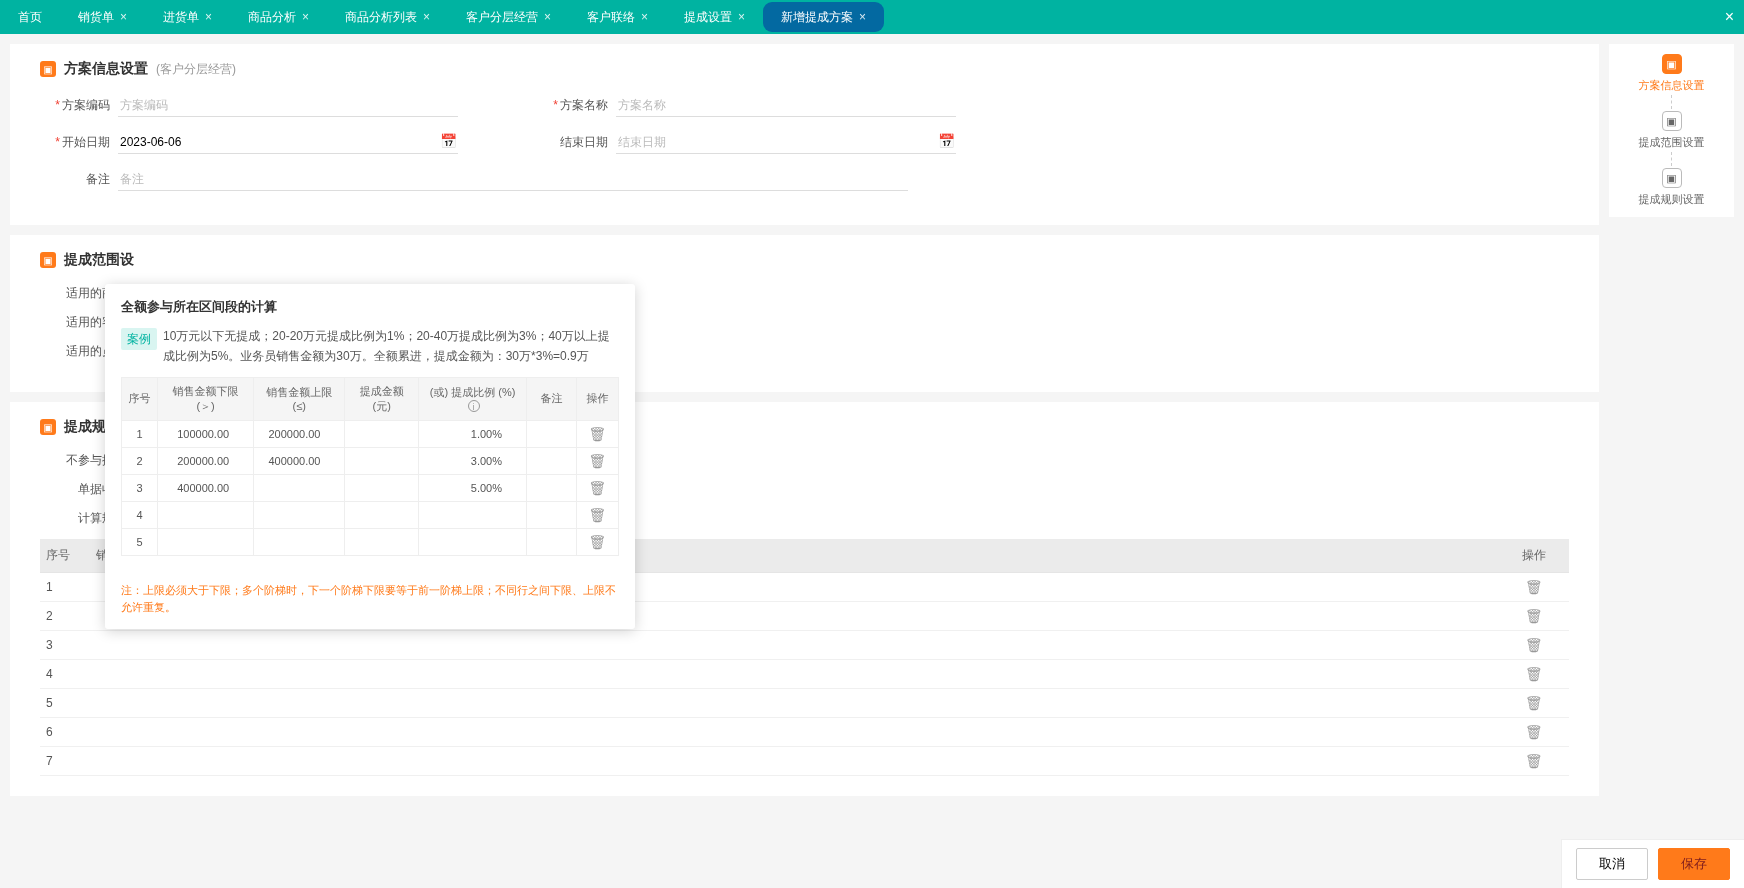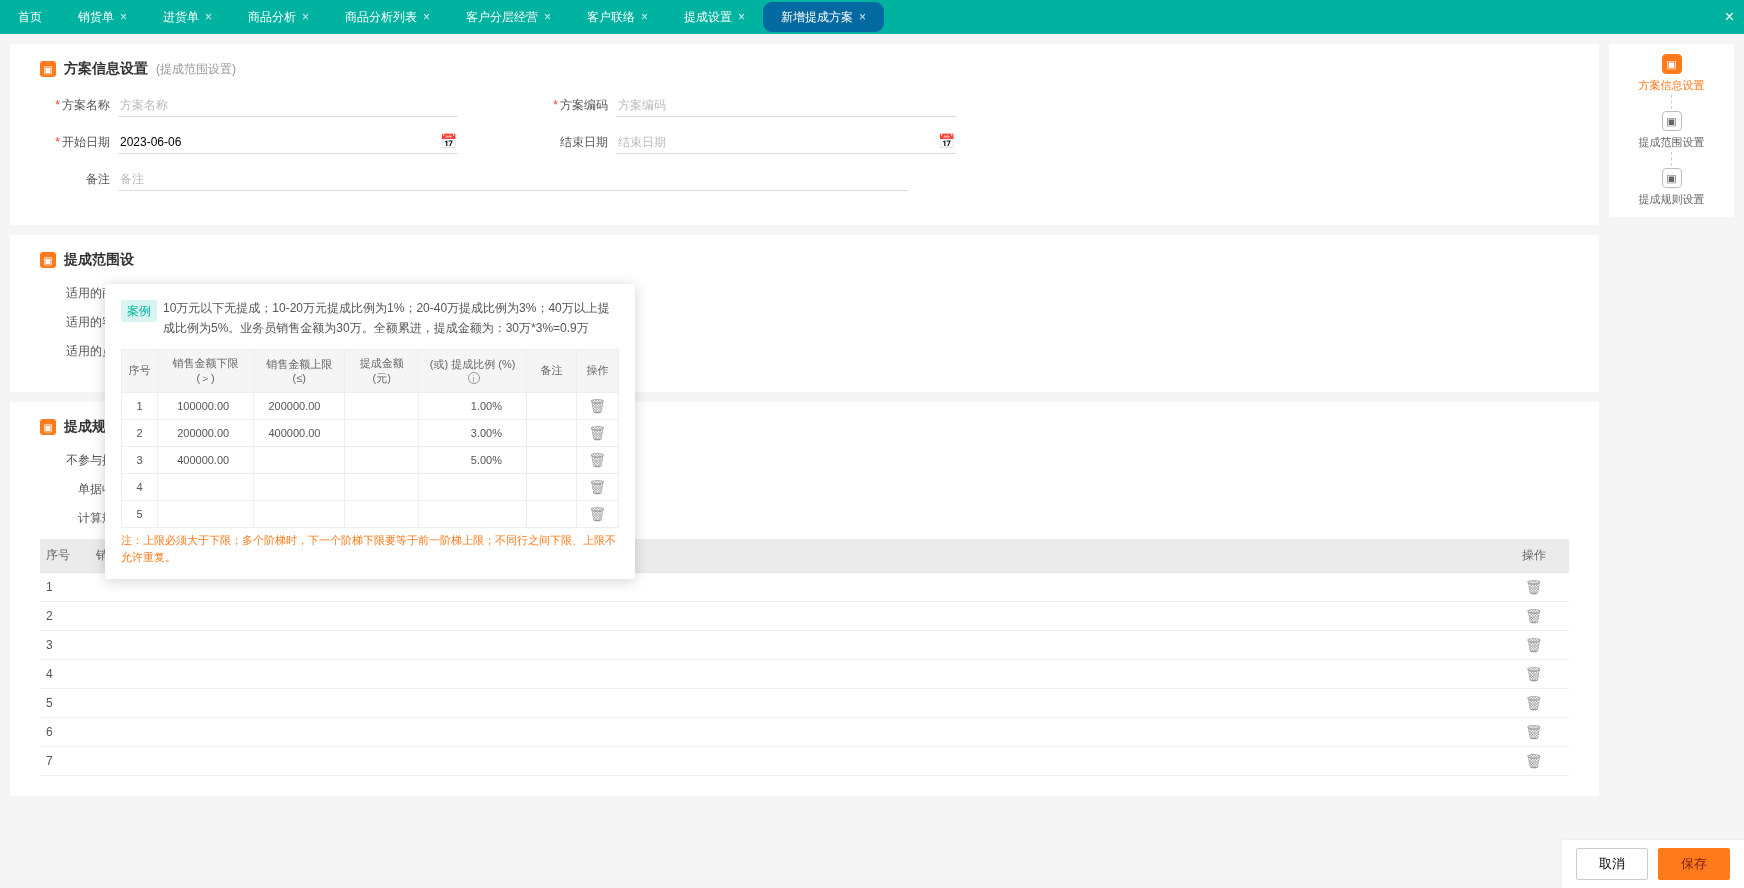--- a/index.html
+++ b/index.html
@@ -56,21 +56,21 @@
 .btn.primary { background:#ff7a1a; border-color:#ff7a1a; color:#7f1d1d; }
 
 .popover { position:absolute; top:250px; left:105px; width:530px; background:#fff; box-shadow:0 2px 14px rgba(0,0,0,0.18); border-radius:3px; padding:14px 16px 12px 16px; z-index:50; }
 .popover .pop-title { font-weight:600; font-size:13px; margin-bottom:10px; }
 .popover .example-line { display:flex; gap:6px; align-items:flex-start; margin-bottom:10px; font-size:12px; color:#555; line-height:1.7; }
 .popover .tag { background:#d9f5f1; color:#00b3a1; padding:1px 6px; border-radius:2px; flex-shrink:0; margin-top:2px; }
 .pop-table { width:100%; border-collapse:collapse; font-size:11px; }
 .pop-table th { background:#f5f5f5; color:#666; font-weight:normal; padding:6px 4px; border:1px solid #eee; text-align:center; }
 .pop-table td { border:1px solid #eee; padding:5px 4px; text-align:center; color:#555; }
 .pop-table td.r { text-align:right; padding-right:24px; }
-.pop-note { color:#ff7a1a; font-size:11px; margin-top:4px; line-height:1.6; }
+.pop-note { color:#ff7a1a; font-size:11px; margin-top:26px; line-height:1.6; }
 .info-icon { display:inline-block; width:12px; height:12px; border:1px solid #999; border-radius:50%; font-size:9px; line-height:12px; text-align:center; color:#999; margin-left:2px; }
 </style>
 </head>
 <body>
 
 <div class="tabbar">
   <div class="tab">
       <span>首页</span>
     </div>
   <div class="tab">
@@ -108,30 +108,30 @@
   <span class="global-close">×</span>
 </div>
 
 <div class="page">
   <div class="main">
 
     <div class="card">
       <div class="card-header">
         <span class="sq">▣</span>
         <span class="title">方案信息设置</span>
-        <span class="subtitle">(提成范围设置)</span>
+        <span class="subtitle">(客户分层经营)</span>
       </div>
       <div class="form-row">
+        <div class="form-field">
+          <span class="label"><span class="req">*</span><span>方案编码</span></span>
+          <input placeholder="方案编码" style="">
+        </div>
         <div class="form-field">
           <span class="label"><span class="req">*</span><span>方案名称</span></span>
           <input placeholder="方案名称" style="">
-        </div>
-        <div class="form-field">
-          <span class="label"><span class="req">*</span><span>方案编码</span></span>
-          <input placeholder="方案编码" style="">
         </div>
       </div>
       <div class="form-row">
         <div class="form-field">
           <span class="label"><span class="req">*</span><span>开始日期</span></span>
           <div class="date-wrap">
             <input value="2023-06-06" style="">
             <span class="cal">📅</span>
           </div>
         </div>
@@ -289,23 +289,24 @@
       <span>提成范围设置</span>
     </div>
     <div class="rail-line"></div>
     <div class="rail-item">
       <span class="rail-icon">▣</span>
       <span>提成规则设置</span>
     </div>
   </div>
 
   <div class="popover">
+    <div class="pop-title">全额参与所在区间段的计算</div>
     <div class="example-line">
       <span class="tag">案例</span>
-      <span>10万元以下无提成；10-20万元提成比例为1%；20-40万提成比例为3%；40万以上提成比例为5%。业务员销售金额为30万。全额累进，提成金额为：30万*3%=0.9万</span>
+      <span>10万元以下无提成；20-20万元提成比例为1%；20-40万提成比例为3%；40万以上提成比例为5%。业务员销售金额为30万。全额累进，提成金额为：30万*3%=0.9万</span>
     </div>
     <table class="pop-table">
       <thead>
           <tr>
         <th style="width:36px">序号</th>
         <th>销售金额下限 (＞)</th>
         <th>销售金额上限 (≤)</th>
         <th>提成金额 (元)</th>
         <th><span>(或) 提成比例 (%)</span><span class="info-icon">i</span></th>
         <th style="width:50px">备注</th>

